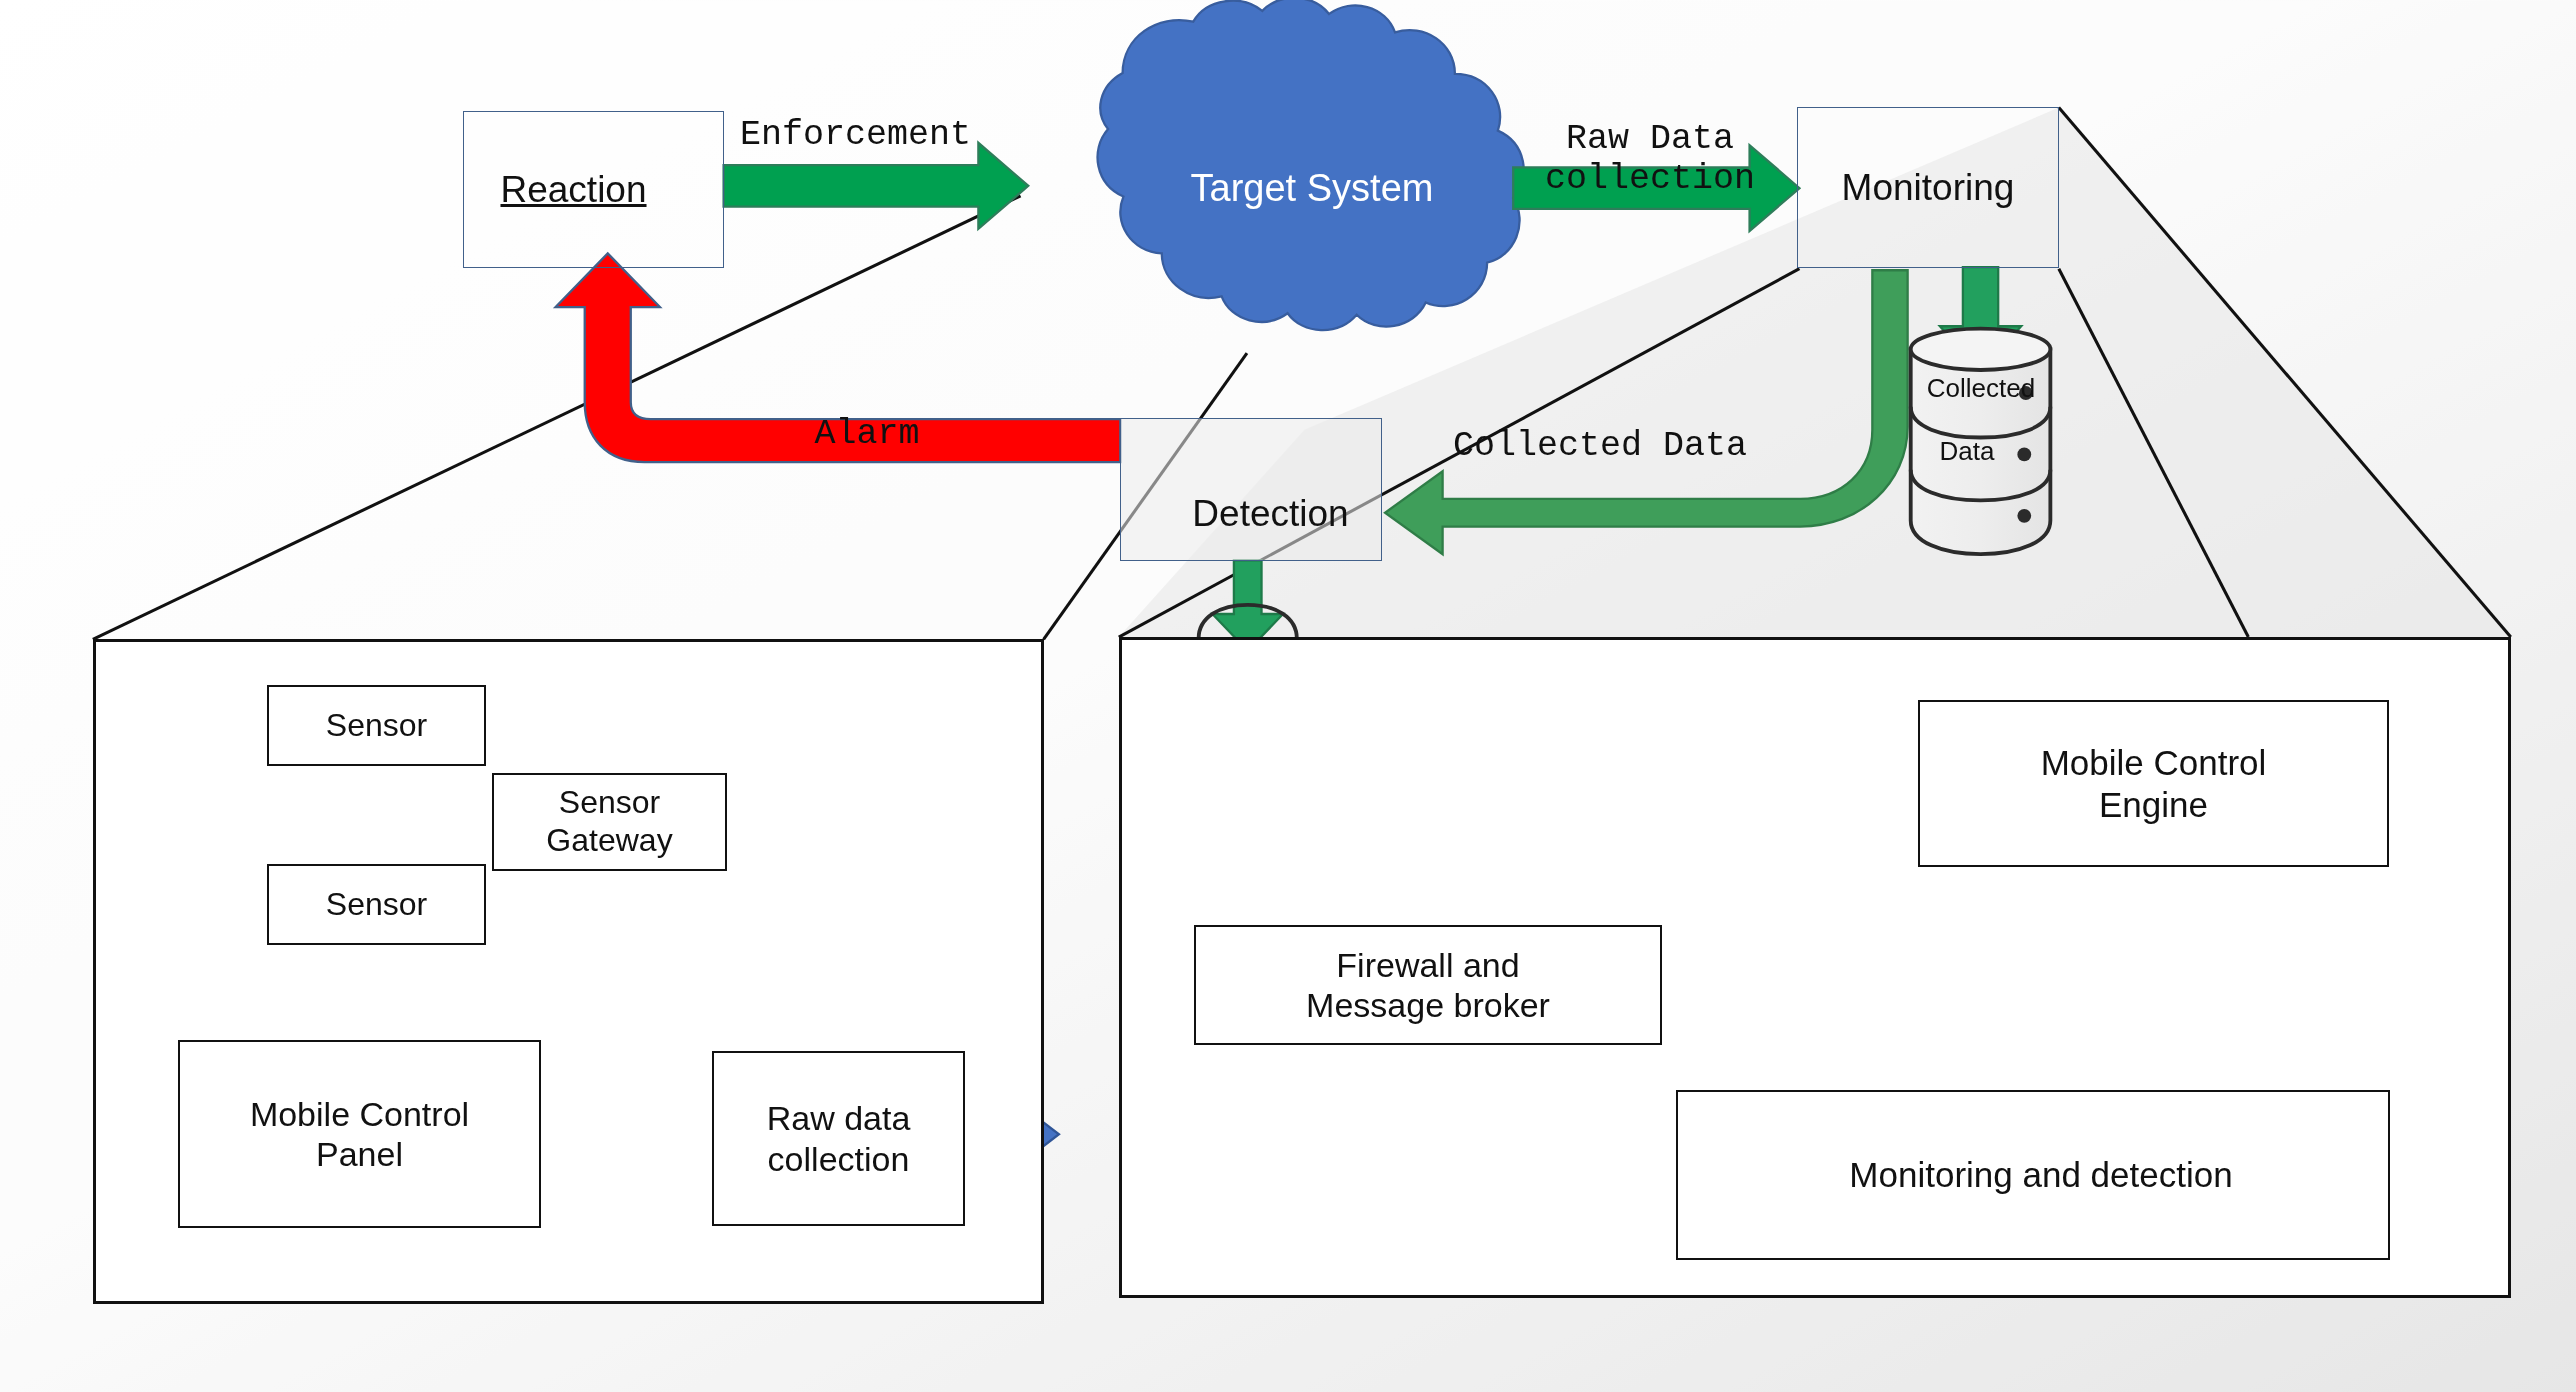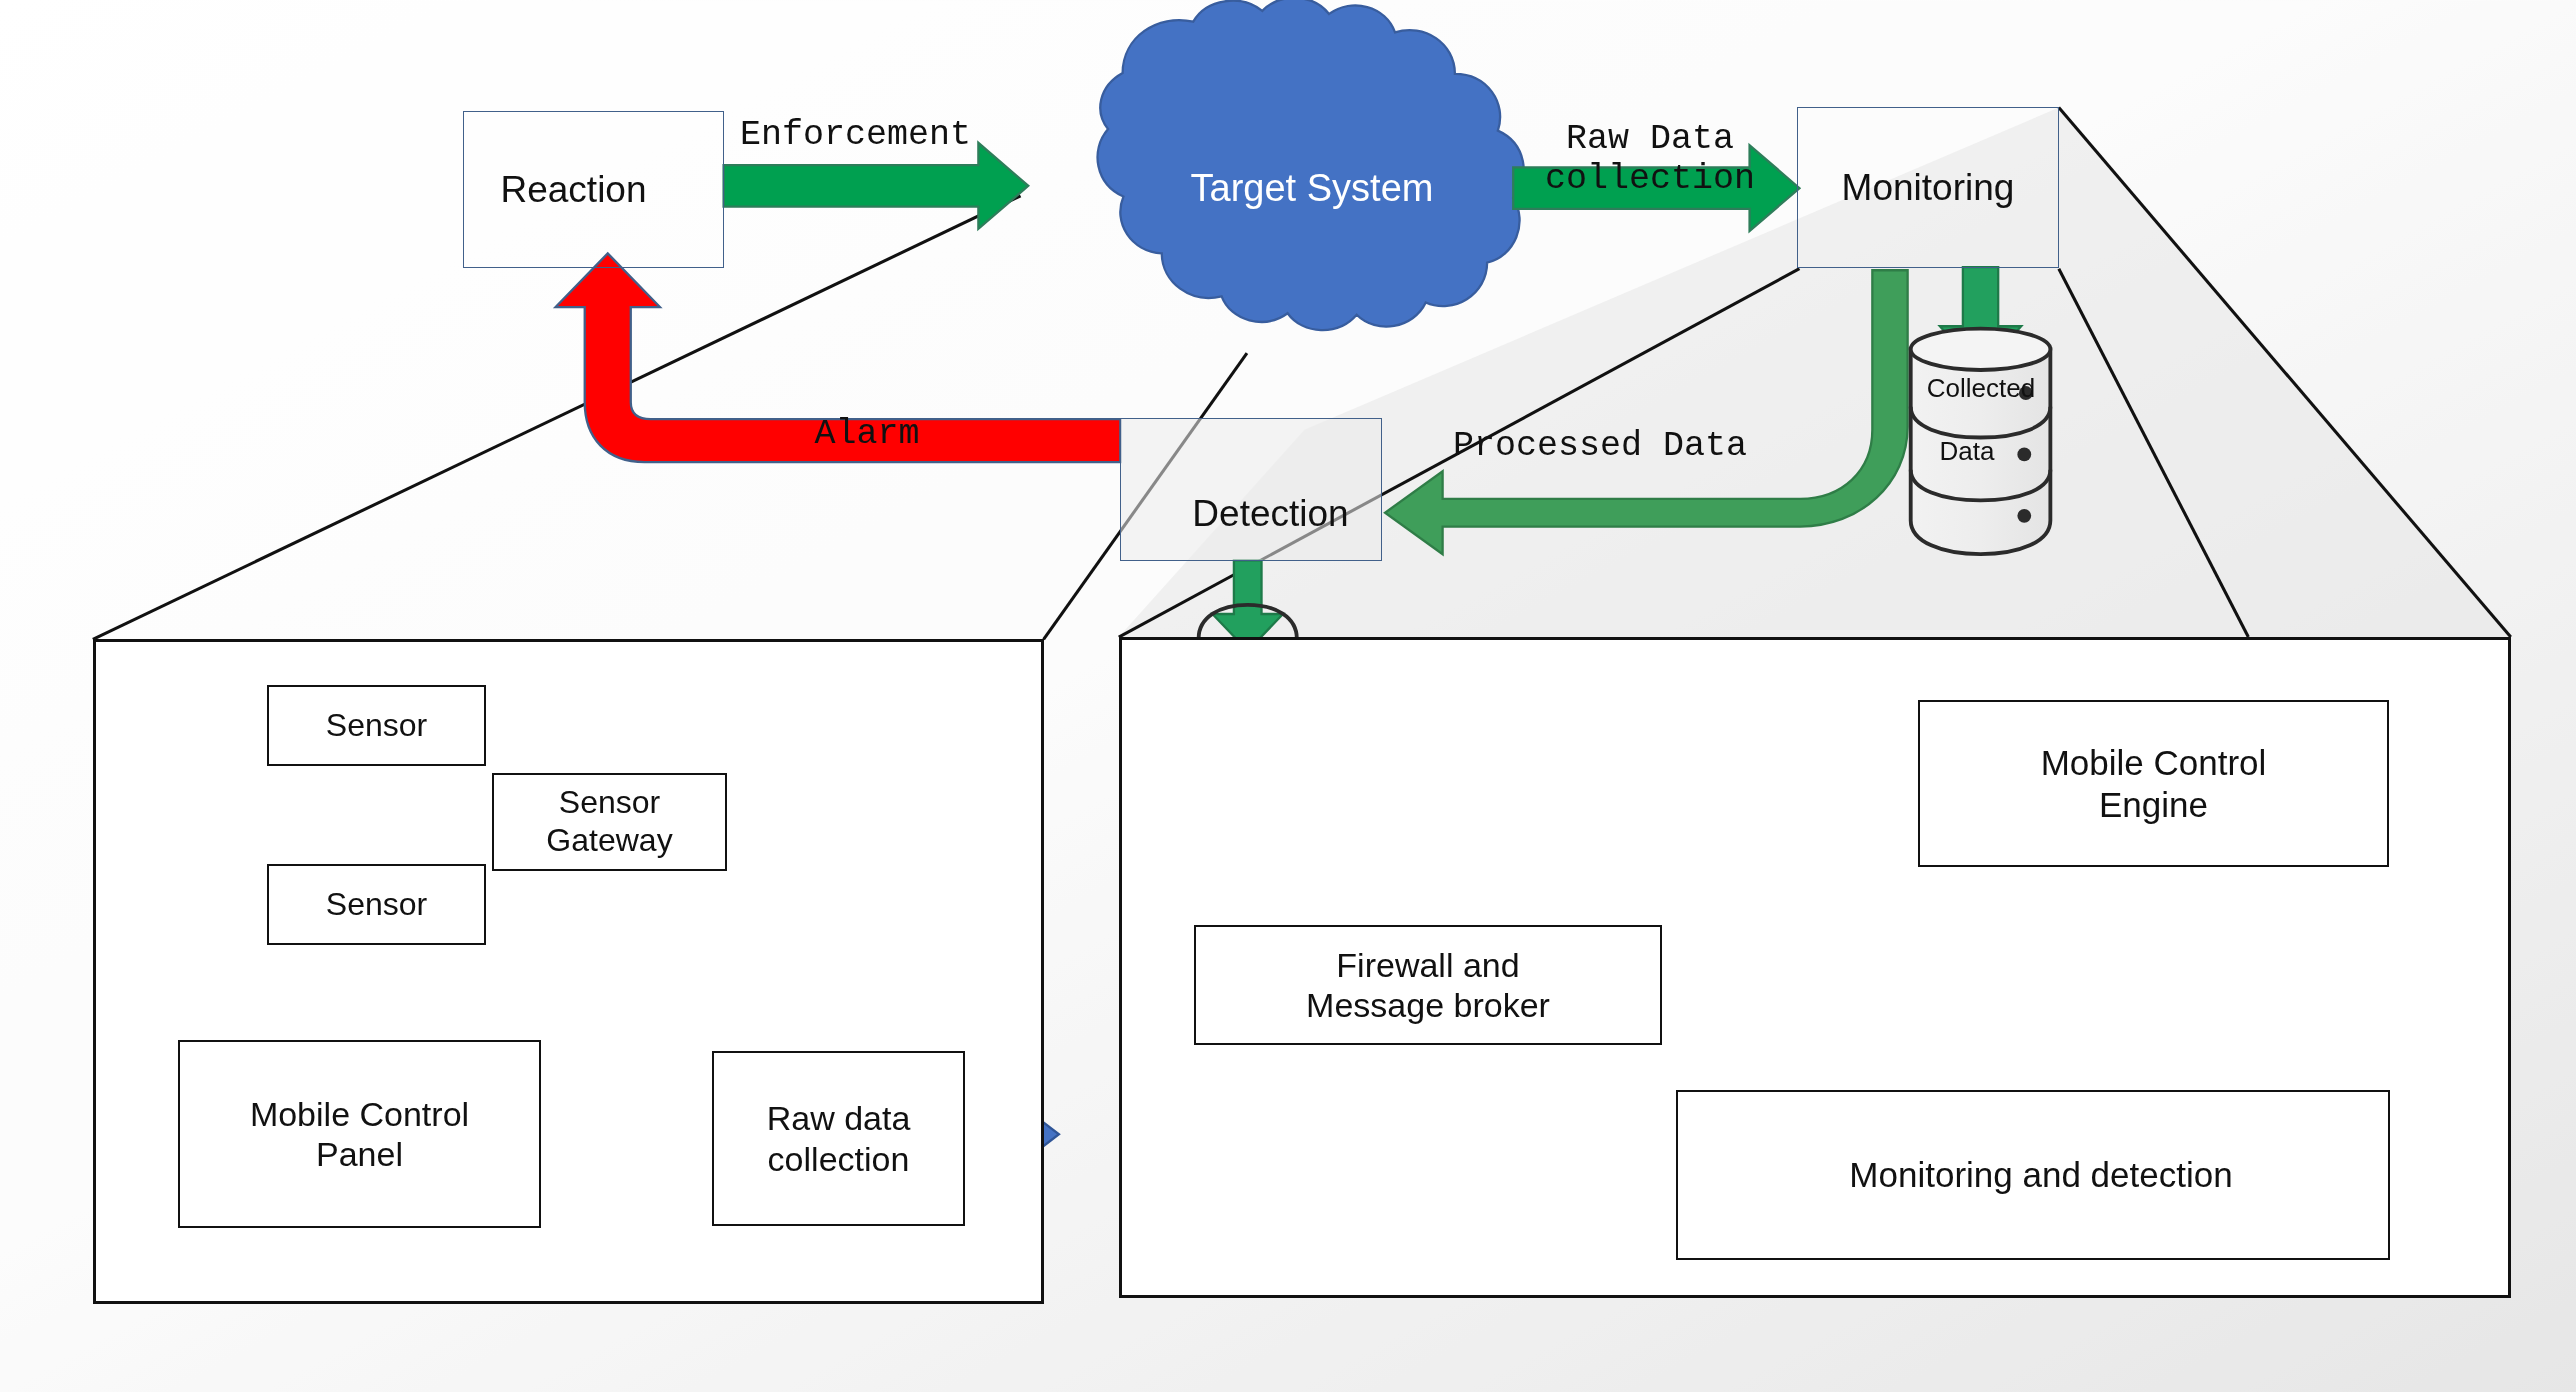--- a/index.html
+++ b/index.html
@@ -251,41 +251,41 @@
       <path d="M2597,1421 L2597,1180 L2573,1180 L2621,1132 L2669,1180 L2645,1180 L2645,1421 Z" fill="url(#goldGrad)" stroke="#b8901c" stroke-width="4"></path>
     </g>
 
     <g>
       <path d="M2877,1132 L2877,1370 L2853,1370 L2901,1421 L2949,1370 L2925,1370 L2925,1132 Z" fill="url(#greenGoldGrad)" stroke="#6a8c2e" stroke-width="4"></path>
     </g>
 
   </svg>
 
   <div class="box box-thin" style="left:463px; top:111px; width:261px; height:157px;"></div>
-  <div class="node-label" style="left:463px; top:111px; width:221px; height:157px; font-size:37px;">Reaction</div>
+  <div class="node-label" style="left:463px; top:111px; width:221px; height:157px; font-size:37px;text-decoration:underline;">Reaction</div>
 
   <div class="node-label" style="left:1105px; top:142px; width:414px; height:92px; font-size:38px; color:#ffffff;">Target System</div>
 
   <div class="box box-thin" style="left:1797px; top:107px; width:262px; height:161px;"></div>
   <div class="node-label" style="left:1797px; top:107px; width:262px; height:161px; font-size:37px;">Monitoring</div>
 
   <div class="box box-thin" style="left:1120px; top:418px; width:262px; height:143px; background:rgba(235,235,235,0.55);"></div>
   <div class="node-label" style="left:1120px; top:418px; width:301px; height:143px; font-size:37px;margin-top:24px;">Detection</div>
 
   <div class="node-label" style="left:1911px; top:367px; width:140px; height:43px; font-size:26px;text-align:right;">Collected</div>
   <div class="node-label" style="left:1897px; top:430px; width:140px; height:43px; font-size:26px;">Data</div>
 
   <div class="edge-label" style="left:729px; top:115px; width:253px; font-size:35px;">Enforcement</div>
 
   <div class="edge-label" style="left:1504px; top:119px; width:292px; font-size:35px;">Raw Data
 collection</div>
 
   <div class="edge-label" style="left:767px; top:414px; width:200px; font-size:35px;">Alarm</div>
 
-  <div class="edge-label" style="left:1435px; top:426px; width:330px; font-size:35px;">Processed Data</div>
+  <div class="edge-label" style="left:1435px; top:426px; width:330px; font-size:35px;">Collected Data</div>
 
   <div class="panel" style="left:93px; top:639px; width:951px; height:665px;"></div>
 
   <div class="box box-black" style="left:267px; top:685px; width:219px; height:81px;"></div>
   <div class="node-label" style="left:267px; top:685px; width:219px; height:81px; font-size:32px;">Sensor</div>
 
   <div class="box box-black" style="left:267px; top:864px; width:219px; height:81px;"></div>
   <div class="node-label" style="left:267px; top:864px; width:219px; height:81px; font-size:32px;">Sensor</div>
 
   <div class="box box-black" style="left:492px; top:773px; width:235px; height:98px;"></div>

